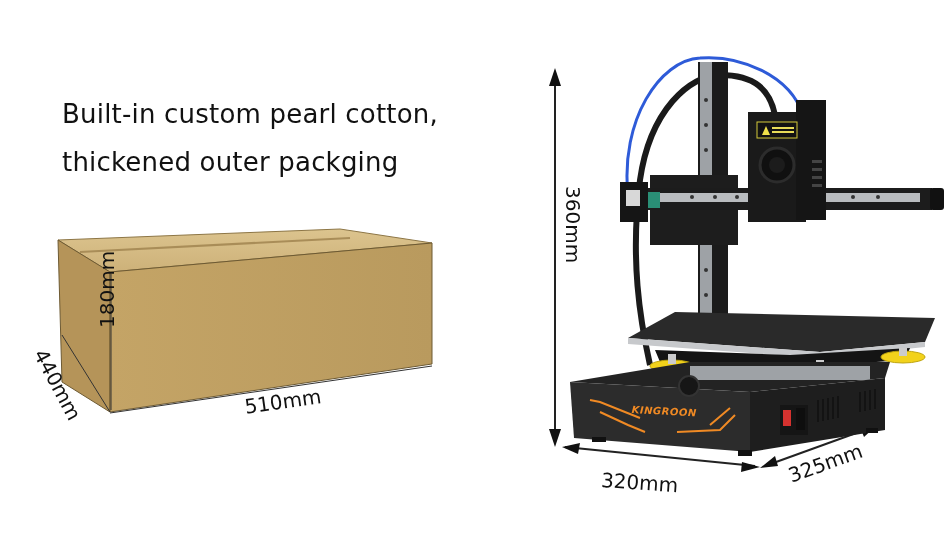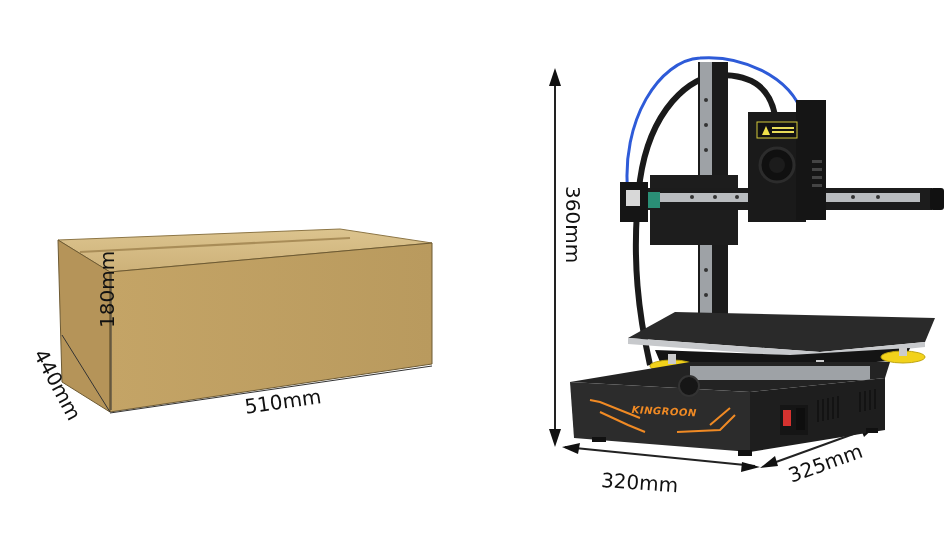--- a/index.html
+++ b/index.html
@@ -6,20 +6,22 @@
   body { width:950px; height:558px; background:#ffffff; position:relative; overflow:hidden; font-family:"DejaVu Sans", sans-serif; color:#111; }
   .headline { position:absolute; left:62px; top:90px; font-size:26px; line-height:48px; color:#111; letter-spacing:0.2px; }
   .headline div { white-space:nowrap; }
   .dim { position:absolute; font-size:19px; color:#111; white-space:nowrap; }
   svg { position:absolute; left:0; top:0; }
 </style>
 </head>
 <body>
 
 <div class="headline">
+  <div>Built-in custom pearl cotton,</div>
+  <div>thickened outer packging</div>
 </div>
 
 <svg width="950" height="558">
   <defs>
     <linearGradient id="boxFront" x1="0" y1="0" x2="1" y2="0">
       <stop offset="0" stop-color="#C4A466"></stop>
       <stop offset="1" stop-color="#B99A5E"></stop>
     </linearGradient>
     <linearGradient id="boxTop" x1="0" y1="0" x2="0" y2="1">
       <stop offset="0" stop-color="#DCC48E"></stop>

